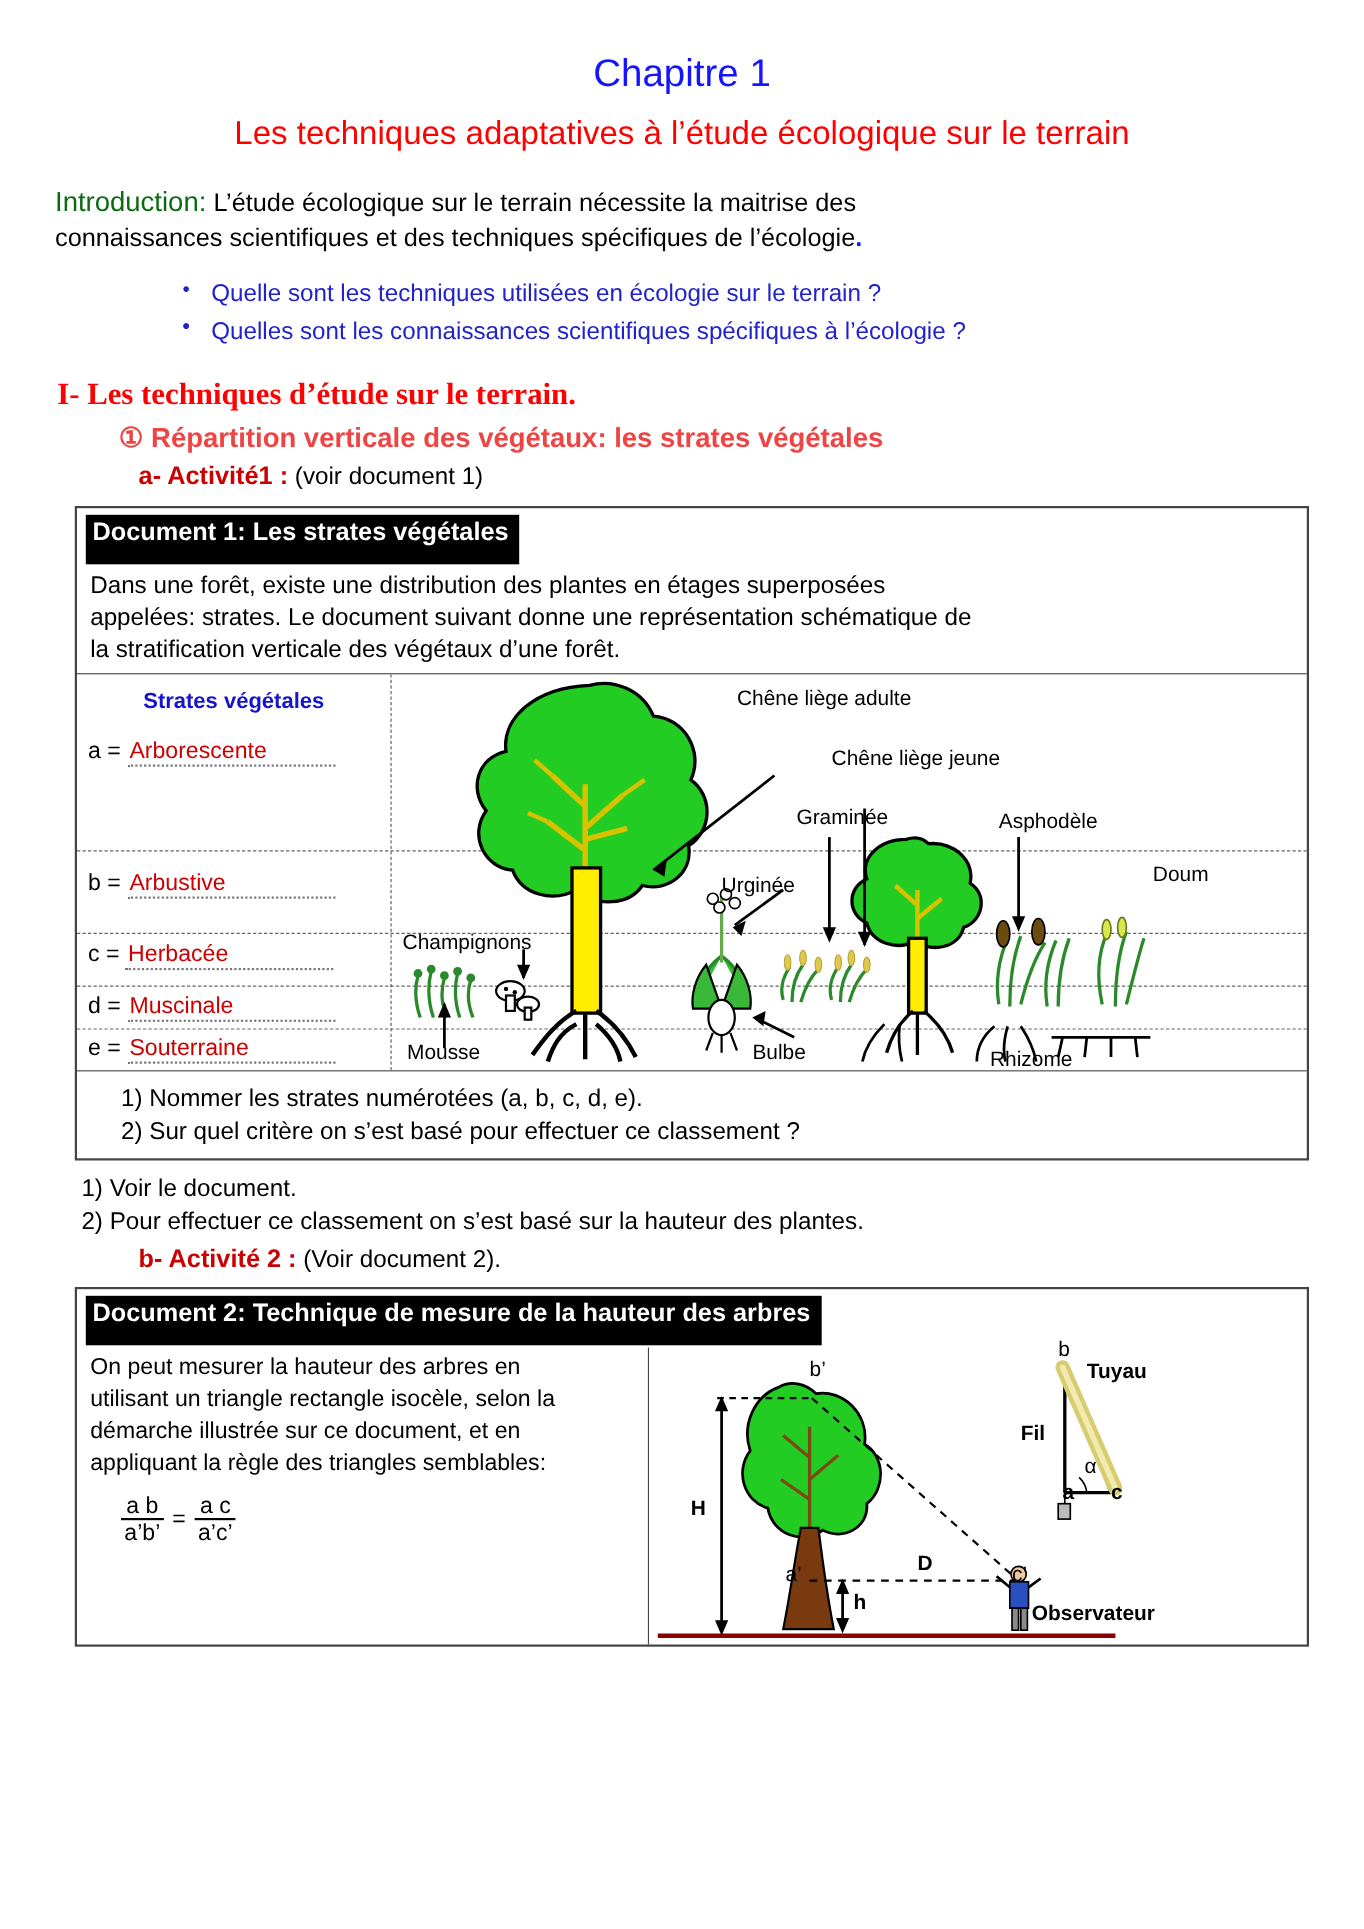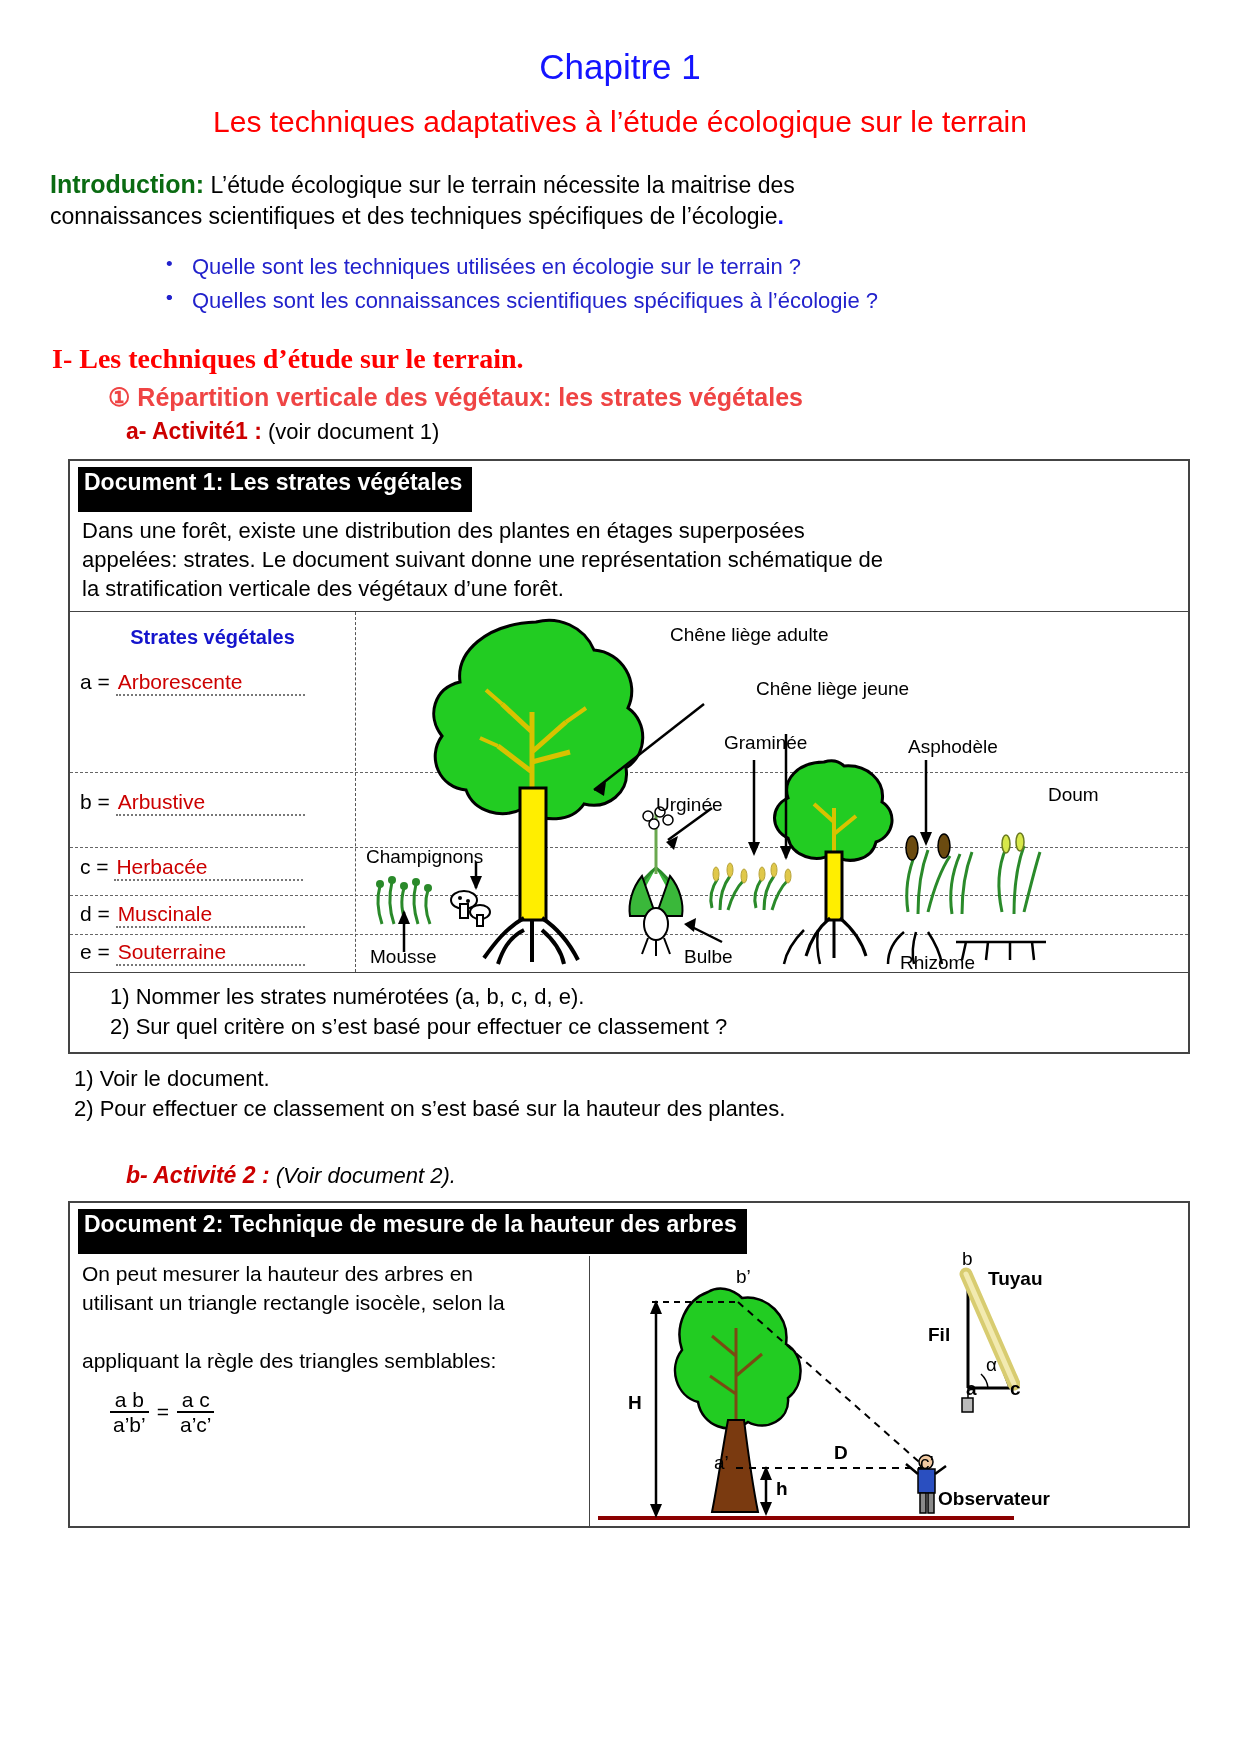--- a/index.html
+++ b/index.html
@@ -41,21 +41,21 @@
 
   
   .intro {
     margin: 30px 50px 0 50px;
     font-size: 23px;
     line-height: 1.35;
     color: #000;
   }
   .intro b.lbl {
     color: #0a6b12;
-    font-weight: bold;
+    font-weight: normal;
     font-size: 25px;
   }
   .intro .bluedot {
     color: #1414ff;
     font-weight: bold;
   }
 
   
   ul.questions {
     list-style: none;
@@ -466,33 +466,33 @@
       <div>1) Nommer les strates numérotées (a, b, c, d, e).</div>
       <div>2) Sur quel critère on s’est basé pour effectuer ce classement ?</div>
     </div>
   </div>
 
   <div class="answers">
     <div>1) Voir le document.</div>
     <div>2) Pour effectuer ce classement on s’est  basé sur la hauteur des plantes.</div>
   </div>
 
-  <div class="sec-3" style="margin-top:38px;font-style:italic;">
+  <div class="sec-3" style="margin-top:6px;">
     <span class="red">b- Activité 2 :</span>
     <span>(Voir document 2).</span>
   </div>
 
   <div class="docbox" style="margin-top:12px;">
     <div class="doc-header">Document 2: Technique de mesure de la hauteur des arbres</div>
 
     <div class="doc2-body">
       <div class="doc2-left">
         <span>On peut mesurer la hauteur des arbres en</span><br>
         <span>utilisant un triangle rectangle isocèle, selon la</span><br>
-        <br>
+        <span>démarche illustrée sur ce document, et en</span><br>
         <span>appliquant la règle des triangles semblables:</span>
 
         <div class="formula">
           <span class="frac">
             <span class="num">a b</span>
             <span class="den">a’b’</span>
           </span>
           <span>=</span>
           <span class="frac">
             <span class="num">a c</span>

